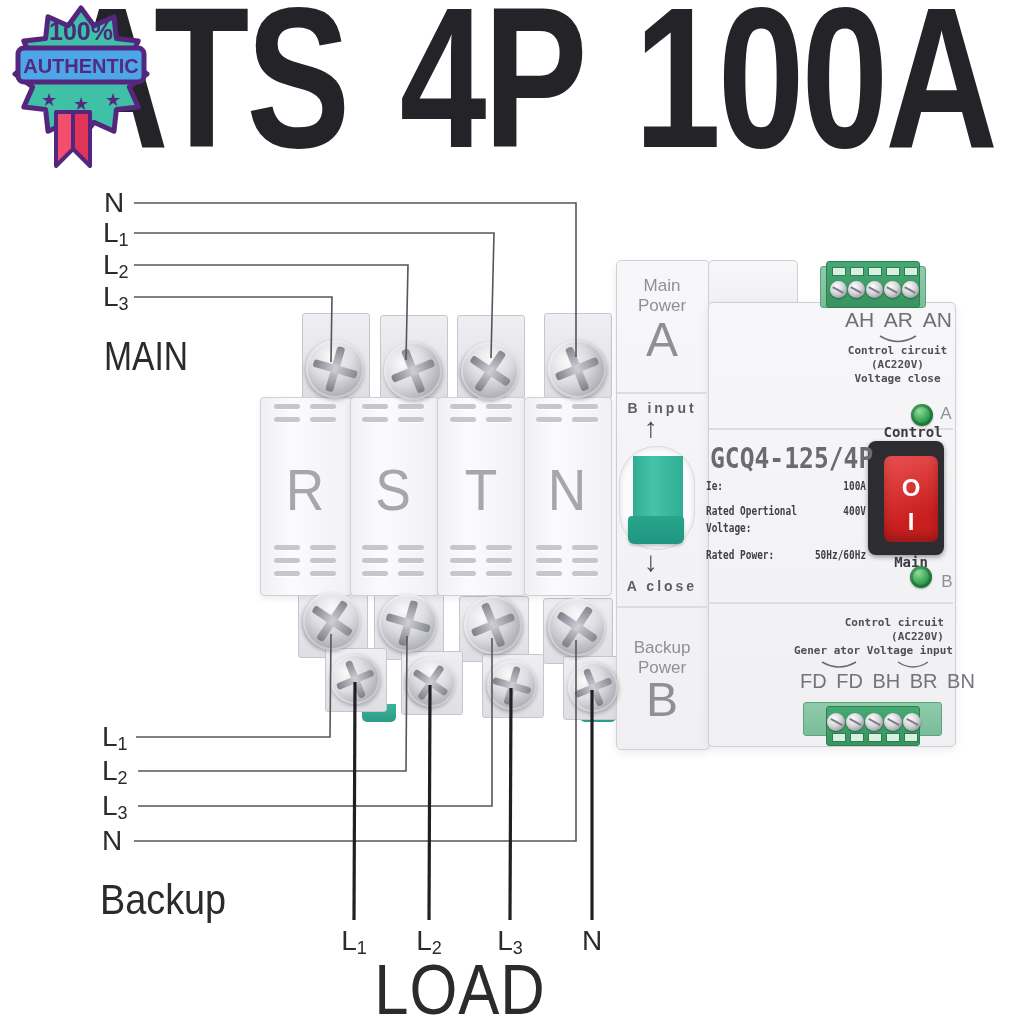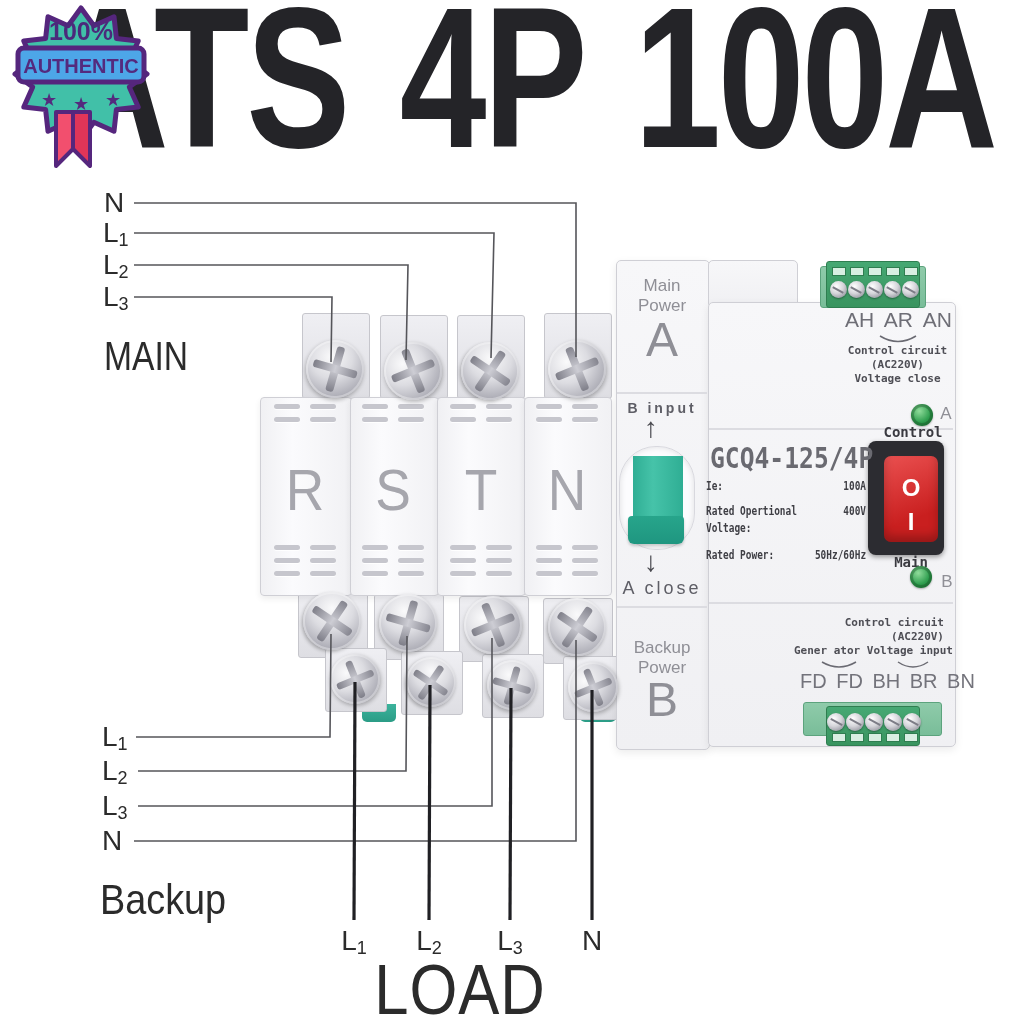--- a/index.html
+++ b/index.html
@@ -222,21 +222,21 @@
   <div class="devtxt" style="left:617px;top:276px;width:90px;font-size:17px">Main</div>
   <div class="devtxt" style="left:617px;top:296px;width:90px;font-size:17px">Power</div>
   <div class="devtxt" style="left:617px;top:312px;width:90px;font-size:48px">A</div>
 
   <div class="devtxt" style="left:617px;top:400px;width:90px;font-size:14px;font-weight:bold;letter-spacing:3px;color:#5e5e66">B input</div>
   <div class="arrow" style="left:644px;top:412px">↑</div>
   <div id="toggle-stadium"></div>
   <div id="toggle-knob"></div>
   <div id="toggle-lip"></div>
   <div class="arrow" style="left:644px;top:546px">↓</div>
-  <div class="devtxt" style="left:617px;top:578px;width:90px;font-size:18px;font-weight:normal;letter-spacing:3px;color:#5e5e66">A close</div>
+  <div class="devtxt" style="left:617px;top:578px;width:90px;font-size:14px;font-weight:bold;letter-spacing:3px;color:#5e5e66">A close</div>
 
   <div class="devtxt" style="left:617px;top:638px;width:90px;font-size:17px">Backup</div>
   <div class="devtxt" style="left:617px;top:658px;width:90px;font-size:17px">Power</div>
   <div class="devtxt" style="left:617px;top:672px;width:90px;font-size:48px">B</div>
 
   <div class="gblock-l" style="left:820px;top:266px;width:104px;height:40px"></div>
   <div class="gblock-d" style="left:826px;top:261px;width:92px;height:45px"></div>
   <div class="gtab" style="left:832px;top:267px"></div>
   <div class="gtab" style="left:850px;top:267px"></div>
   <div class="gtab" style="left:868px;top:267px"></div>

